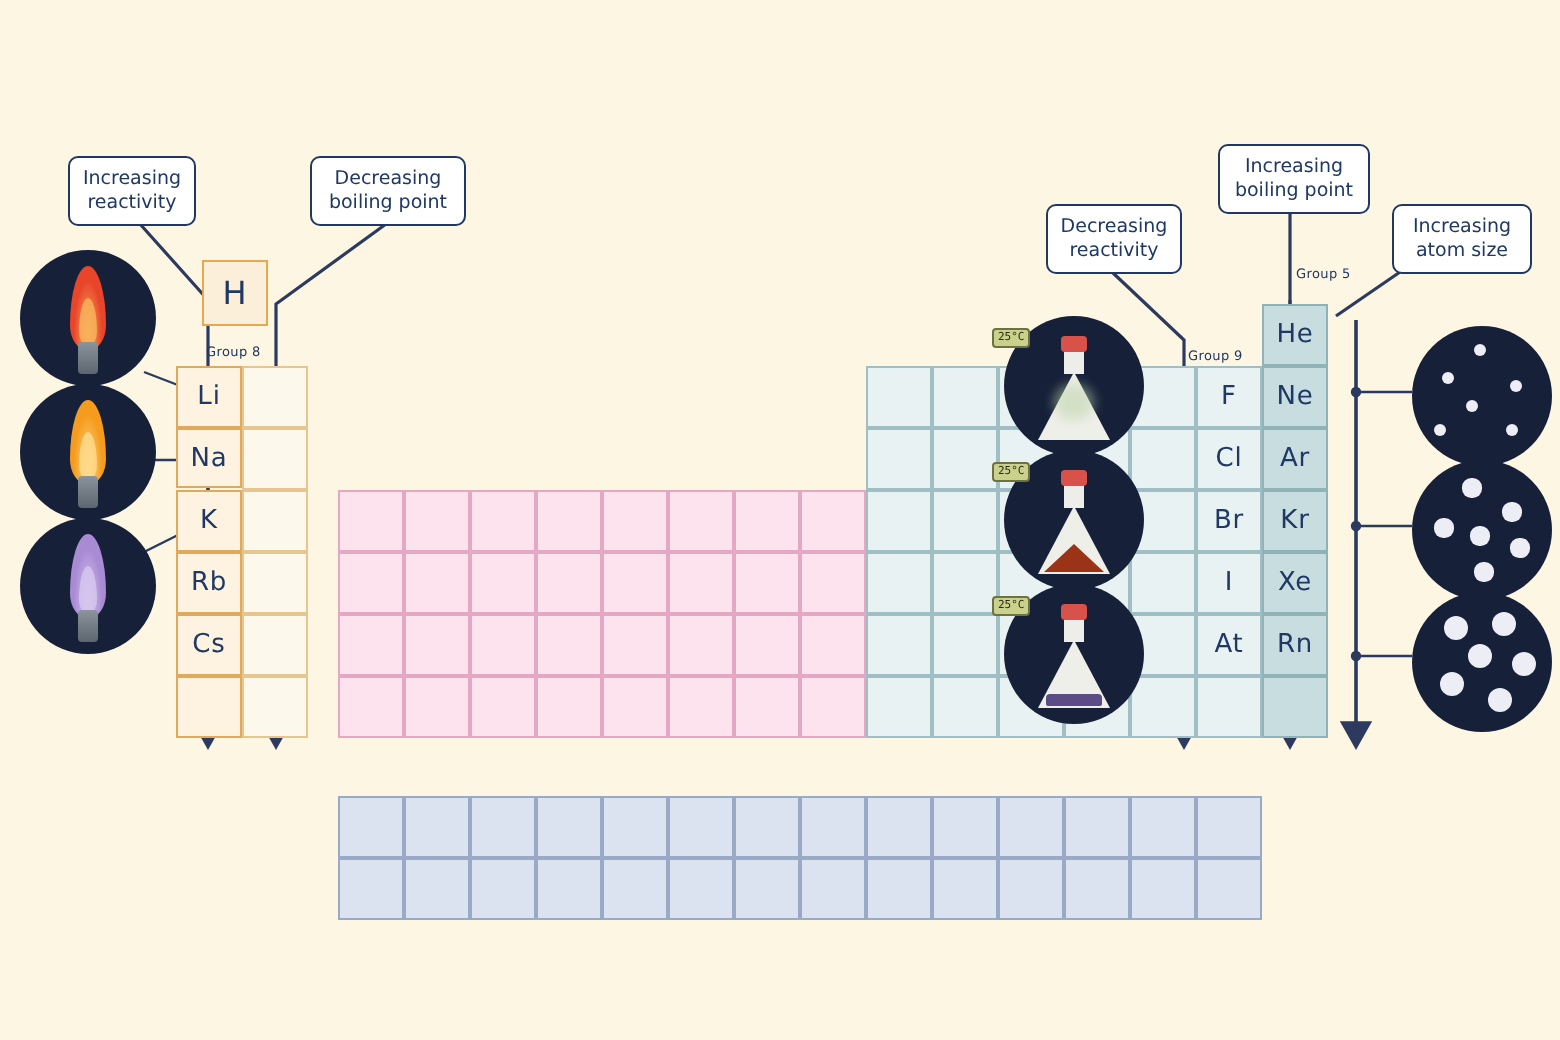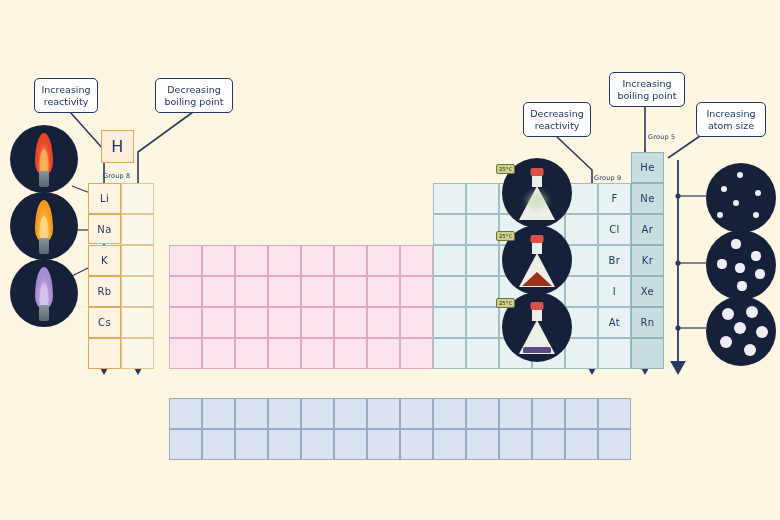--- a/index.html
+++ b/index.html
@@ -6,21 +6,21 @@
   body{
     width:780px;height:520px;overflow:hidden;
     background:#FDF6E3;
     font-family:"DejaVu Sans", sans-serif;
     position:relative;
   }
   #stage{position:absolute;left:0;top:0;width:780px;height:520px;}
 
   
   .cell{position:absolute;box-sizing:border-box;display:flex;align-items:center;justify-content:center;}
-  .cell span{font-size:10px;font-weight:400;color:#1F3864;letter-spacing:.4px;}
+  .cell span{font-size:13px;font-weight:400;color:#1F3864;letter-spacing:.4px;}
 
   .c-alk{background:#FDF3E0;border:1px solid #E0A95C;}
   .c-alk span{color:#1F3864;}
   .c-g2{background:#FDF8EC;border:1px solid #E7C58E;}
   .c-h{background:#FCEFD9;border:1px solid #E6A94F;}
   .c-h span{font-size:16px;}
   .c-tm{background:#FCE3EE;border:1px solid #E4A8C4;}
   .c-hal{background:#E8F2F2;border:1px solid #9FBFC4;}
   .c-ng{background:#C8DDE0;border:1px solid #8FB3B8;}
   .c-fb{background:#DCE3F0;border:1px solid #9AAAC6;}

